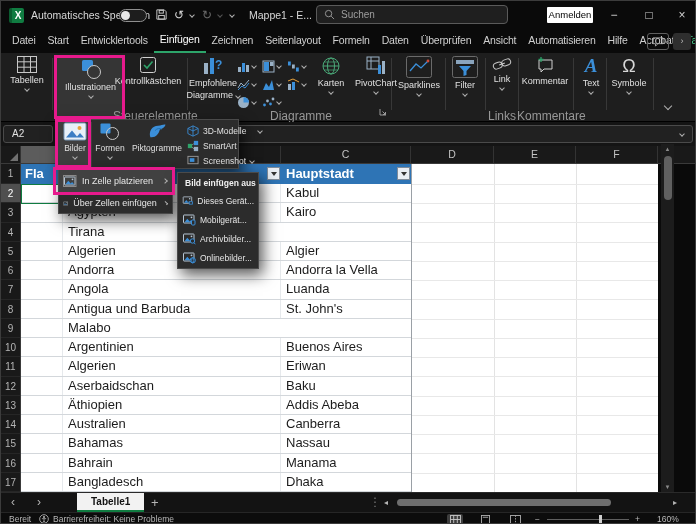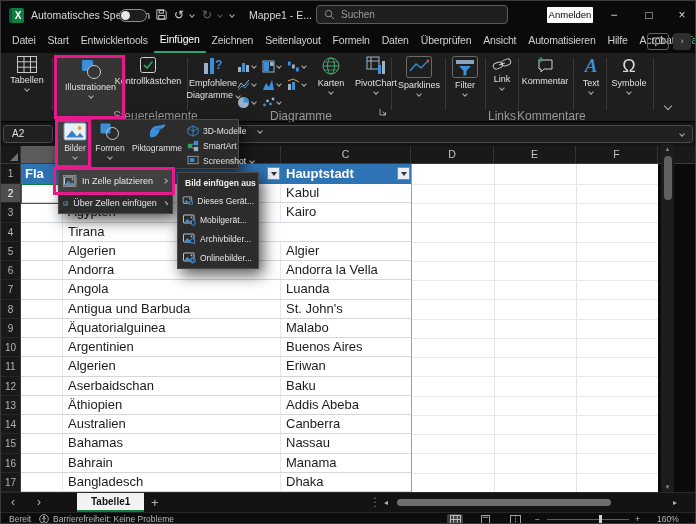--- a/index.html
+++ b/index.html
@@ -450,21 +450,20 @@
           <div class="cb">Angola</div>
           <div class="cc">Luanda</div>
         </div>
         <div class="trow">
           <div class="ca"></div>
           <div class="cb">Antigua und Barbuda</div>
           <div class="cc">St. John's</div>
         </div>
         <div class="trow">
           <div class="ca"></div>
-          <div class="cb">Äquatorialguinea</div>
           <div class="cc">Malabo</div>
         </div>
         <div class="trow">
           <div class="ca"></div>
           <div class="cb">Argentinien</div>
           <div class="cc">Buenos Aires</div>
         </div>
         <div class="trow">
           <div class="ca"></div>
           <div class="cb">Algerien</div>

